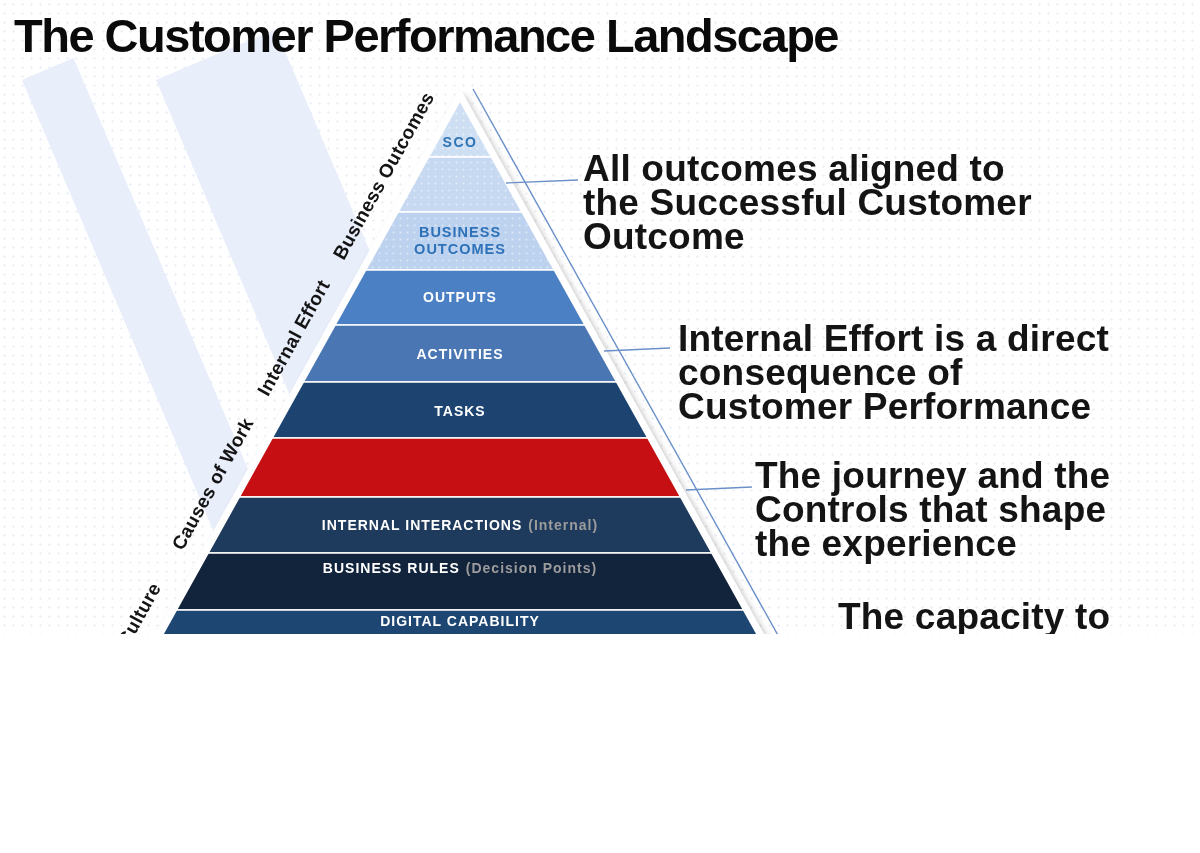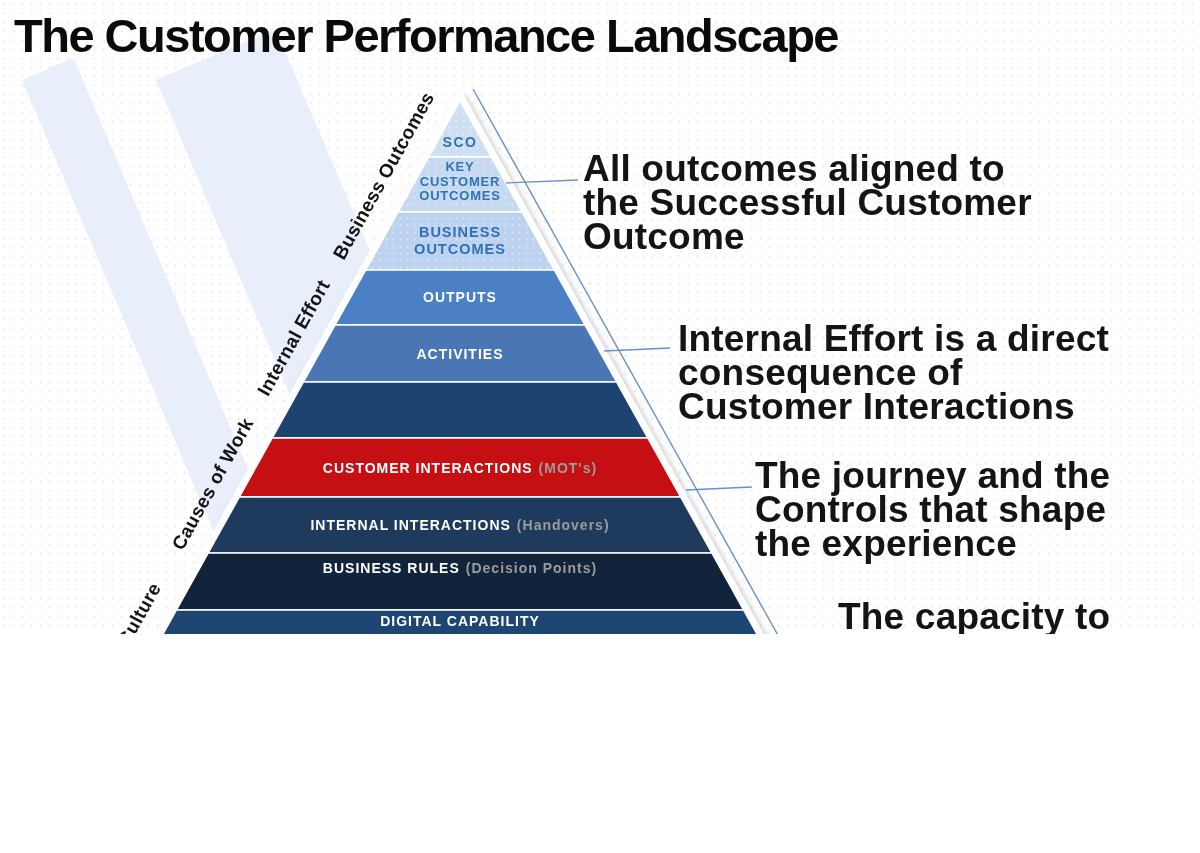--- a/index.html
+++ b/index.html
@@ -82,61 +82,58 @@
     <line x1="473" y1="89" x2="861" y2="784" stroke-width="1.4" style="stroke: rgb(107, 144, 201);"></line>
     <line x1="506" y1="183" x2="578" y2="180" stroke-width="1.4" style="stroke: rgb(107, 144, 201);"></line>
     <line x1="604" y1="351" x2="670" y2="348" stroke-width="1.4" style="stroke: rgb(107, 144, 201);"></line>
     <line x1="686" y1="490" x2="752" y2="487" stroke-width="1.4" style="stroke: rgb(107, 144, 201);"></line>
     <line x1="794" y1="676" x2="840" y2="672" stroke-width="1.4" style="stroke: rgb(107, 144, 201);"></line>
   </svg>
 
   <div class="layer-label" style="top:132px; font-size:14px; letter-spacing:1.5px;">
     <span style="color: rgb(46, 116, 181);">SCO</span></div>
 
-  <div class="layer-label" style="top:160px; font-size:13px; line-height:14.5px; letter-spacing:0.8px;">
-    <div class="wrap" style="width: 112px; color: rgb(46, 116, 181);">KEY CUSTOMER OUTCOMES</div>
-    </div>
 
   <div class="layer-label" style="top:224px; font-size:14.5px; line-height:17px;">
     <div class="wrap" style="width: 150px; color: rgb(45, 113, 184);">BUSINESS OUTCOMES</div>
     </div>
 
   <div class="layer-label" style="top:287px;">
     <span style="color: rgb(255, 255, 255);">OUTPUTS</span></div>
 
   <div class="layer-label" style="top:344px;">
     <span style="color: rgb(255, 255, 255);">ACTIVITIES</span></div>
 
+  <div class="layer-label" style="top:401px;">
+    <span style="color: rgb(255, 255, 255);">TASKS</span></div>
 
-  <div class="layer-label" style="top:458px;">
-    <span style="color: rgb(255, 255, 255);">CUSTOMER INTERACTIONS</span><span class="sub" style="color: rgb(156, 156, 156);">(MOT's)</span></div>
 
   <div class="layer-label" style="top:515px;">
-    <span style="color: rgb(255, 255, 255);">INTERNAL INTERACTIONS</span><span class="sub" style="color: rgb(156, 156, 156);">(Handovers)</span></div>
+    <span style="color: rgb(255, 255, 255);">INTERNAL INTERACTIONS</span><span class="sub" style="color: rgb(156, 156, 156);">(Internal)</span></div>
 
   <div class="layer-label" style="top:558px;">
     <span style="color: rgb(255, 255, 255);">BUSINESS RULES</span><span class="sub" style="color: rgb(156, 156, 156);">(Decision Points)</span></div>
 
   <div class="layer-label" style="top:611px;">
     <span style="color: rgb(255, 255, 255);">DIGITAL CAPABILITY</span></div>
 
   <div class="layer-label" style="top:684px;text-decoration:underline;">
     <span style="color: rgb(255, 255, 255);">MINDSETS</span></div>
 
 
   <div class="side-label" style="left:264px; top:165px;">Business Outcomes</div>
   <div class="side-label" style="left:174px; top:327px;">Internal Effort</div>
   <div class="side-label" style="left:93px; top:473px;">Causes of Work</div>
   <div class="side-label" style="left:-10px; top:657px;">Enterprise &amp; Culture</div>
 
   <div class="ann" style="left:583px; top:152px;">All outcomes aligned to
 the Successful Customer Outcome</div>
   <div class="ann" style="left:678px; top:322px;">Internal Effort is a direct
 consequence of
-Customer Interactions</div>
+Customer Performance</div>
   <div class="ann" style="left:755px; top:459px;">The journey and the
 Controls that shape
 the experience</div>
   <div class="ann" style="left:838px; top:600px;">The capacity to deliver
 through the people and
 technology</div>
 
   <div class="footer-bar">
     <div class="logo">
       <svg width="58" height="72" viewBox="0 0 84 104">

